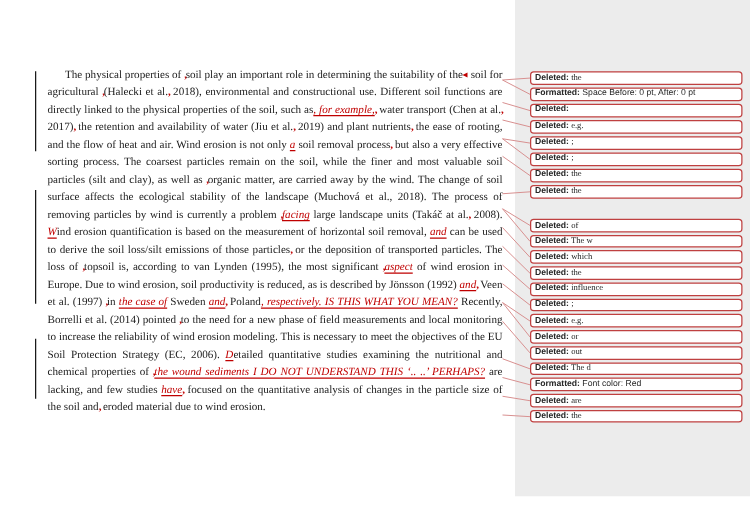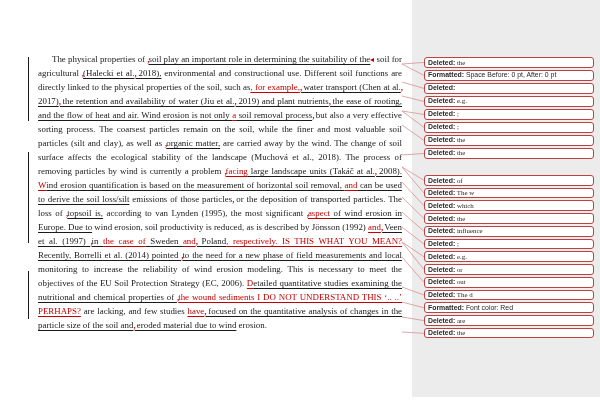--- a/index.html
+++ b/index.html
@@ -3,22 +3,22 @@
 <meta charset="utf-8">
 <style>
   html,body{margin:0;padding:0;}
   .screen{position:relative;width:600px;height:409px;background:#ffffff;overflow:hidden;
           font-family:"Liberation Serif", serif;}
   .markup-panel{position:absolute;left:412px;top:0;width:188px;height:397px;background:#ececec;}
   .page{position:absolute;left:0;top:0;width:412px;height:409px;background:#ffffff;}
   .body-text{position:absolute;left:38px;top:52px;width:364px;margin:0;
              font-size:8.9px;line-height:14px;color:#1a1a1a;text-align:justify;text-indent:14px;}
   .s-n{color:#1a1a1a;}
-  .s-u{color:#1a1a1a;text-decoration:underline;text-decoration-thickness:0.6px;text-underline-offset:2px;}
-  .s-r{color:#c00000;text-decoration:underline;text-decoration-thickness:0.6px;text-underline-offset:2px;}
+  .s-u{color:#1a1a1a;text-decoration-thickness:0.6px;text-underline-offset:2px;}
+  .s-r{color:#c00000;text-decoration:underline;text-decoration-thickness:0.6px;text-underline-offset:2px;font-style:italic;}
   .s-m{color:#c00000;font-weight:bold;letter-spacing:-1px;}
   .s-a{display:inline-block;width:0;height:0;border-top:2.5px solid transparent;
        border-bottom:2.5px solid transparent;border-right:4.5px solid #c00000;vertical-align:middle;}
   .change-bar{position:absolute;left:28px;width:1.3px;background:#1a1a1a;}
   .callout-group{position:absolute;left:424px;width:170px;}
   .callout{box-sizing:border-box;height:10.7px;margin-bottom:2.1px;background:#ffffff;
            border:1px solid #bf4040;border-radius:3px;padding:0.5px 3px 0 3px;
            font-size:6.9px;line-height:8.5px;white-space:nowrap;overflow:hidden;
            font-family:"Liberation Sans", sans-serif;color:#262626;}
   .cl{font-weight:bold;color:#262626;}

